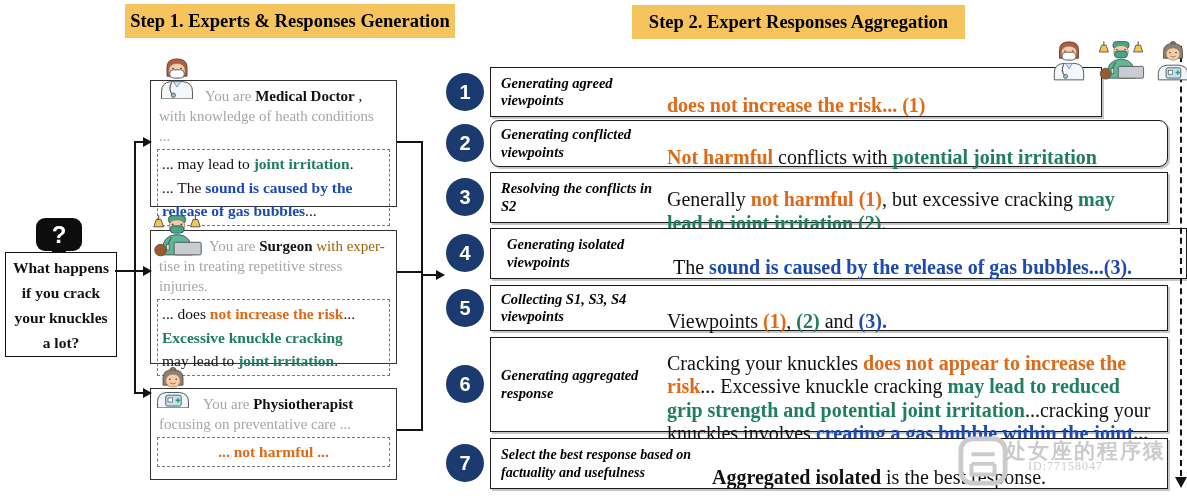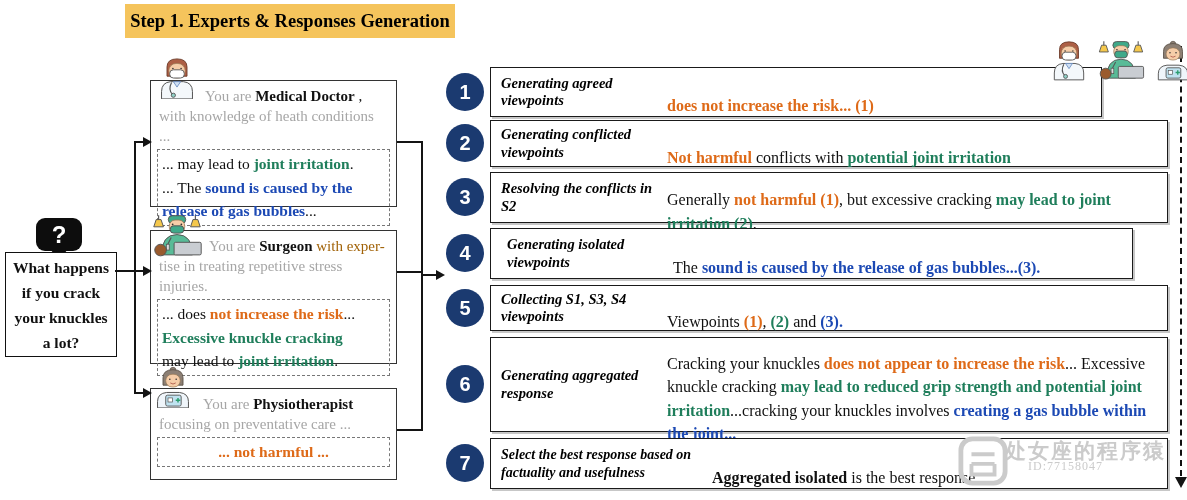--- a/index.html
+++ b/index.html
@@ -15,21 +15,21 @@
         text-align:center;display:flex;align-items:center;justify-content:center;padding:2px 3px;box-sizing:border-box;}
   .expert-box{border:1.6px solid #333;background:#fff;box-sizing:border-box;}
   .expert-header{font-size:15px;line-height:20px;padding:5px 8px 0 8px;color:#111;}
   .dashed{border:1.3px dashed #777;margin:3px 6px 5px 6px;padding:2px 4px;
           font-size:15.5px;line-height:23.5px;color:#111;}
   .center{text-align:center;}
   .row{border:1.7px solid #1a1a1a;background:#fff;display:flex;align-items:center;
        padding:2px 10px;box-sizing:border-box;box-shadow:2px 2px 0 rgba(130,130,130,.45);}
   .row-label{flex:0 0 160px;font-style:italic;font-weight:bold;font-size:14.5px;line-height:17.5px;color:#000;}
   .label-wide{flex:0 0 205px;font-size:14px;}
-  .row-resp{flex:1;font-size:16px;line-height:23.5px;color:#101010;margin-left:6px;margin-top:28px;}
+  .row-resp{flex:1;font-size:20px;line-height:23.5px;color:#101010;margin-left:6px;margin-top:28px;}
   .circle{width:38px;height:38px;border-radius:50%;background:var(--navy);color:#fff;
           font-family:"Liberation Sans",sans-serif;font-weight:bold;font-size:20px;
           display:flex;align-items:center;justify-content:center;}
   .hline{background:#141414;height:2px;}
   .vline{background:#141414;width:2px;}
   .arrow-r{width:0;height:0;border-top:5px solid transparent;border-bottom:5px solid transparent;border-left:9px solid #141414;}
   .arrow-d{width:0;height:0;border-left:6px solid transparent;border-right:6px solid transparent;border-top:11px solid #141414;}
   .dashv{border-left:2.6px dashed #111;}
   .trio{display:flex;align-items:flex-end;gap:5px;z-index:5;}
   .wm1{font-size:21px;font-weight:bold;color:var(--wm);letter-spacing:2px;z-index:6;}
@@ -84,20 +84,23 @@
     <rect x="3" y="3" width="46" height="46" rx="12" fill="none" stroke="currentColor" stroke-width="5"></rect>
     <path d="M14 19 h24 M14 29 h24 M14 29 v11 h24 v-11" fill="none" stroke="currentColor" stroke-width="4"></path>
   </symbol>
 </svg>
 
 <div class="canvas">
 
   <div class="abs banner" style="left:125px;top:4px;width:330px;height:34px;">
     <span>Step 1. Experts &amp; Responses Generation</span>
   </div>
+  <div class="abs banner" style="left:632px;top:5px;width:333px;height:34px;">
+    <span>Step 2. Expert Responses Aggregation</span>
+  </div>
 
   <div class="abs qbubble" style="left:36px;top:218px;width:46px;height:33px;">?</div>
   <div class="abs qtail" style="left:50px;top:249px;"></div>
   <div class="abs expert-box" style="left:150px;top:80px;width:247px;height:127px;">
     <div class="expert-header" style="text-indent:46px;"><span style="color: rgb(166, 166, 166);">You are </span><span style="font-weight: bold;">Medical Doctor</span><span> ,</span><br><span style="color: rgb(166, 166, 166);">with knowledge of heath conditions ...</span></div>
     <div class="dashed"><span>... may lead to </span><span style="color: rgb(31, 126, 91); font-weight: bold;">joint irritation</span><span>.</span><br><span>... The </span><span style="color: rgb(28, 73, 180); font-weight: bold;">sound is caused by the release of gas bubbles</span><span>...</span></div>
   </div>
 
   <div class="abs qbox" style="left:5px;top:252px;width:112px;height:105px;">
     <span>What happens if you crack your knuckles a lot?</span>
@@ -135,29 +138,29 @@
   <div class="abs hline" style="left:397px;top:271px;width:26px;"></div>
   <div class="abs hline" style="left:397px;top:429px;width:26px;"></div>
   <div class="abs vline" style="left:421px;top:141px;height:290px;"></div>
   <div class="abs hline" style="left:423px;top:274px;width:14px;"></div>
   <div class="abs arrow-r" style="left:436px;top:270px;"></div>
 
   <div class="abs row" style="left:490px;top:67px;width:612px;height:50px;">
     <div class="row-label">Generating agreed viewpoints</div>
     <div class="row-resp"><span style="color: rgb(222, 106, 24); font-weight: bold;">does not increase the risk... (1)</span></div>
   </div>
-  <div class="abs row" style="left:490px;top:120px;width:678px;height:47px;">
+  <div class="abs row" style="left:490px;top:120px;width:678px;height:47px;border-radius:9px;">
     <div class="row-label">Generating conflicted viewpoints</div>
     <div class="row-resp"><span style="color: rgb(222, 106, 24); font-weight: bold;">Not harmful</span><span> conflicts with </span><span style="color: rgb(31, 126, 91); font-weight: bold;">potential joint irritation</span></div>
   </div>
   <div class="abs row" style="left:490px;top:172px;width:678px;height:51px;">
     <div class="row-label">Resolving the conflicts in S2</div>
     <div class="row-resp" style="max-width:460px;"><span>Generally </span><span style="color: rgb(222, 106, 24); font-weight: bold;">not harmful (1)</span><span>, but excessive cracking </span><span style="color: rgb(31, 126, 91); font-weight: bold;">may lead to joint irritation (2)</span><span>.</span></div>
   </div>
-  <div class="abs row" style="left:490px;top:228px;width:643px;height:51px;padding-left:16px;">
+  <div class="abs row" style="left:490px;top:228px;width:697px;height:51px;padding-left:16px;">
     <div class="row-label">Generating isolated viewpoints</div>
     <div class="row-resp"><span>The </span><span style="color: rgb(28, 73, 180); font-weight: bold;">sound is caused by the release of gas bubbles...(3).</span></div>
   </div>
   <div class="abs row" style="left:490px;top:285px;width:678px;height:46px;">
     <div class="row-label">Collecting S1, S3, S4 viewpoints</div>
     <div class="row-resp"><span>Viewpoints </span><span style="color: rgb(222, 106, 24); font-weight: bold;">(1)</span><span>, </span><span style="color: rgb(31, 126, 91); font-weight: bold;">(2)</span><span> and </span><span style="color: rgb(28, 73, 180); font-weight: bold;">(3).</span></div>
   </div>
   <div class="abs row" style="left:490px;top:337px;width:678px;height:95px;">
     <div class="row-label">Generating aggregated response</div>
     <div class="row-resp"><span>Cracking your knuckles </span><span style="color: rgb(222, 106, 24); font-weight: bold;">does not appear to increase the risk</span><span>... Excessive knuckle cracking </span><span style="color: rgb(31, 126, 91); font-weight: bold;">may lead to reduced grip strength and potential joint irritation</span><span>...cracking your knuckles involves </span><span style="color: rgb(28, 73, 180); font-weight: bold;">creating a gas bubble within the joint...</span></div>

